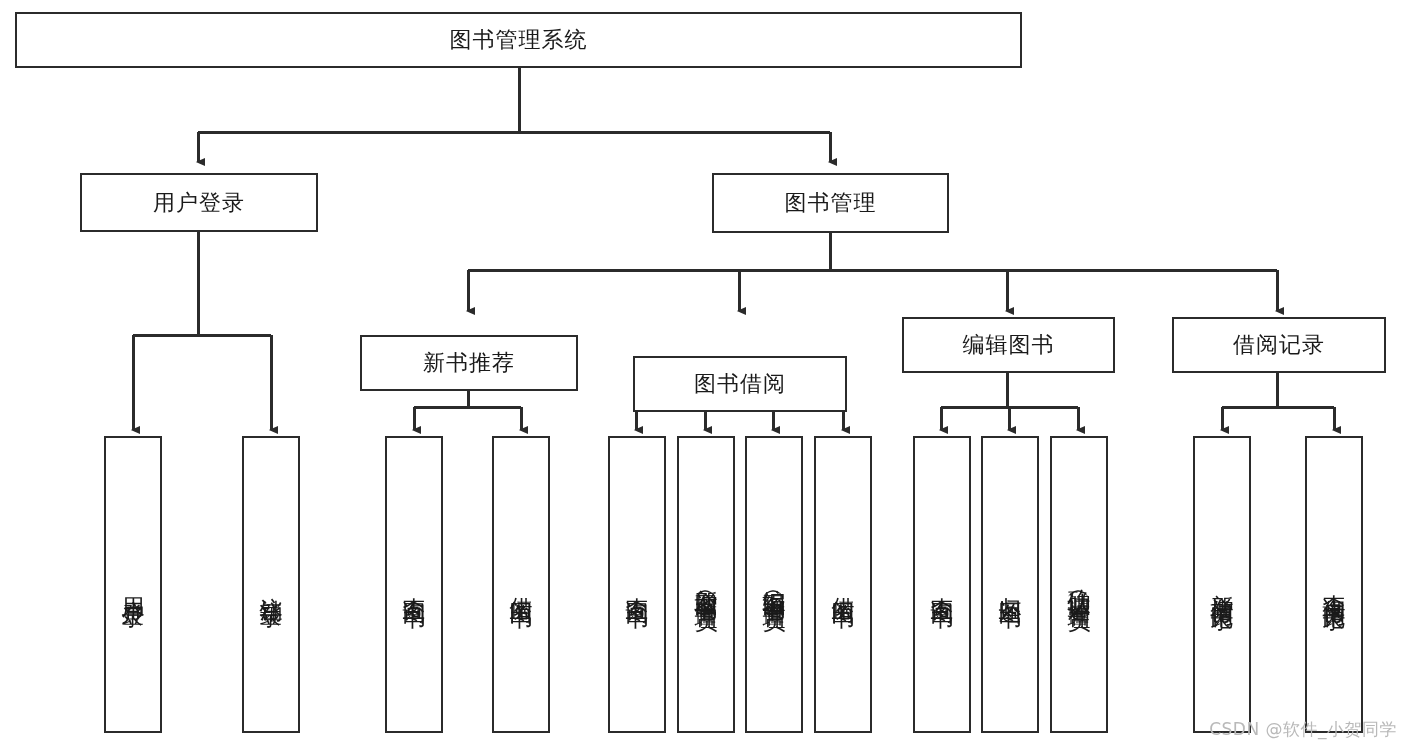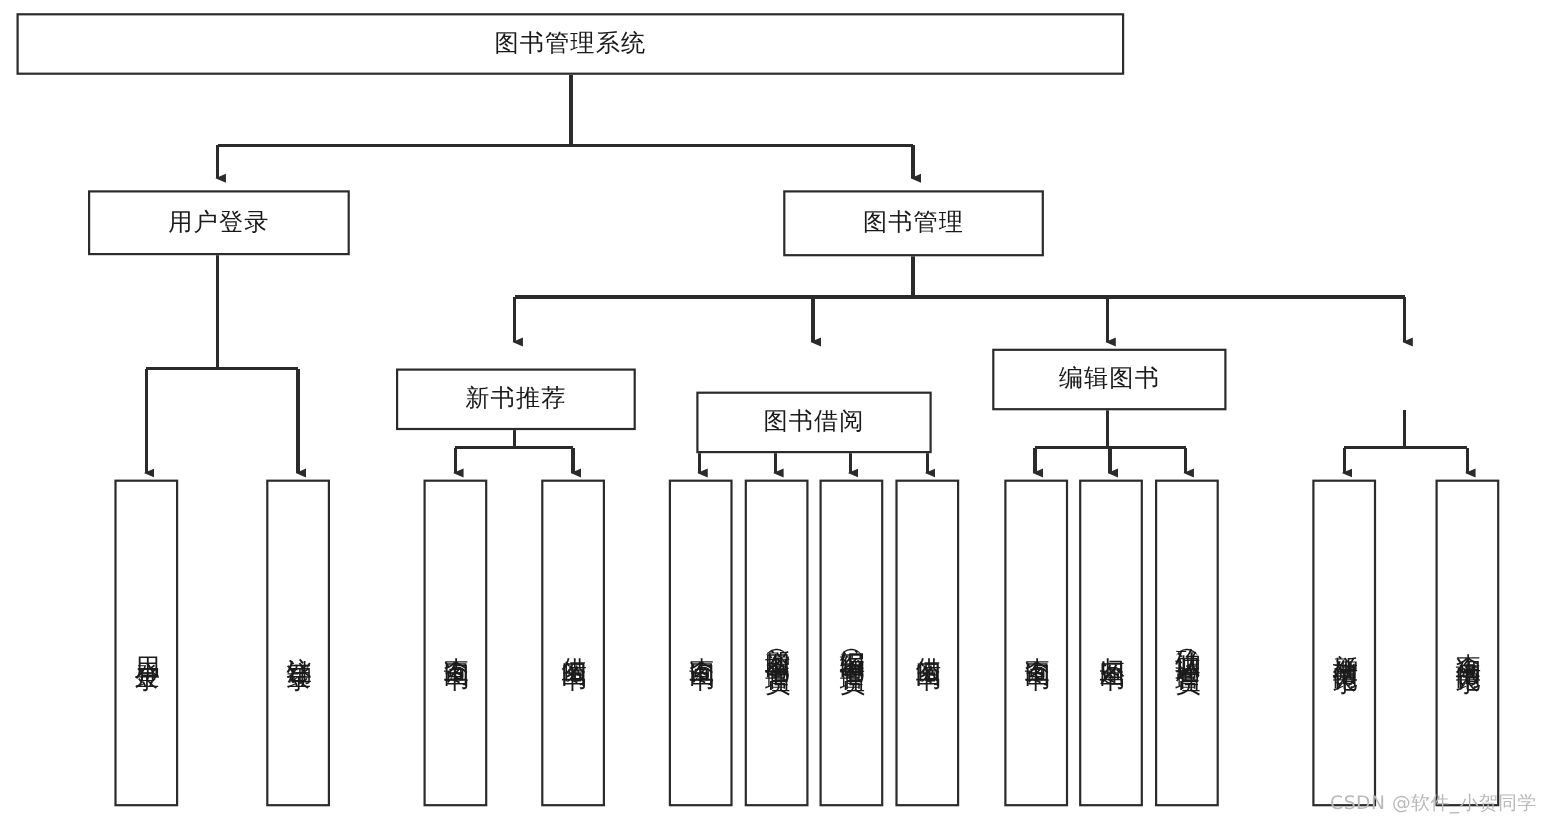--- a/index.html
+++ b/index.html
@@ -146,20 +146,23 @@
   </div>
 
   <div class="node horizontal" style="left:633px; top:317px; width:214px; height:56px;margin-top:39px;">
     <span class="node-label">图书借阅</span>
   </div>
 
   <div class="node horizontal" style="left:902px; top:317px; width:213px; height:56px;">
     <span class="node-label">编辑图书</span>
   </div>
 
+  <div class="node horizontal" style="left:1172px; top:317px; width:214px; height:56px;">
+    <span class="node-label">借阅记录</span>
+  </div>
 
   <div class="node vertical" style="left:104px; top:436px; width:58px; height:297px;">
     <span class="node-label">用户登录</span>
   </div>
 
   <div class="node vertical" style="left:242px; top:436px; width:58px; height:297px;">
     <span class="node-label">注销登录</span>
   </div>
 
   <div class="node vertical" style="left:385px; top:436px; width:58px; height:297px;">

